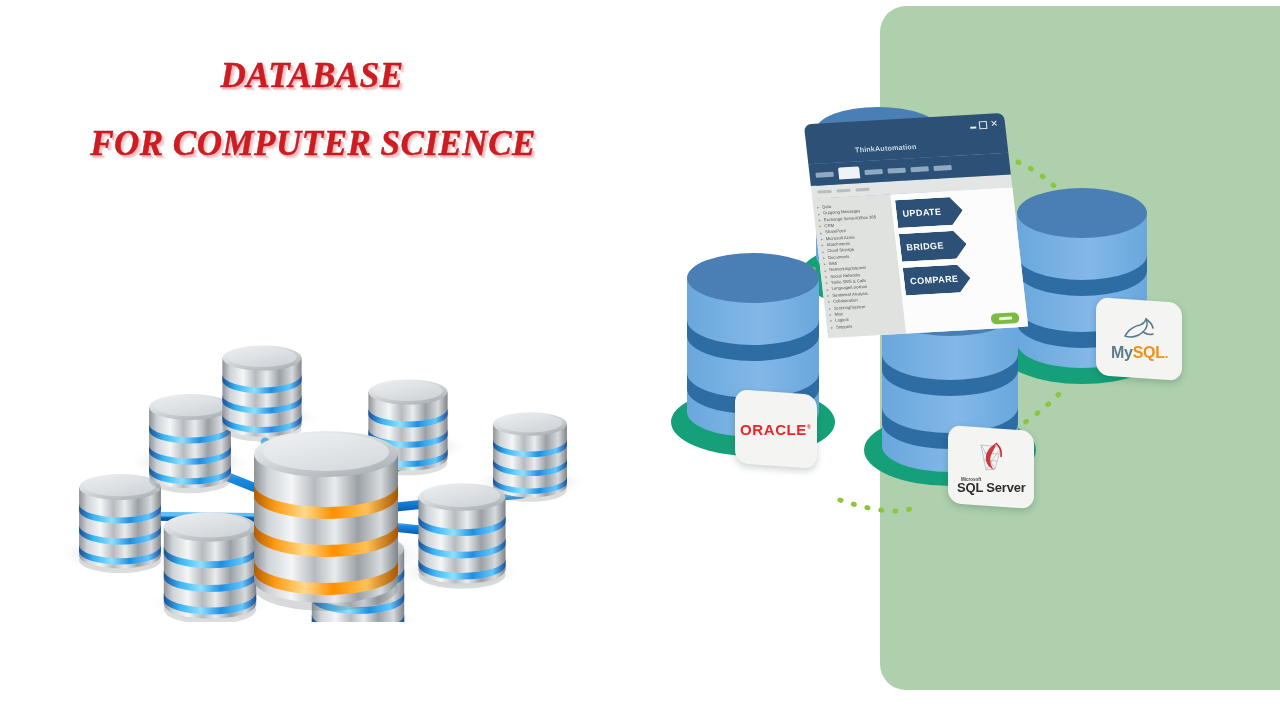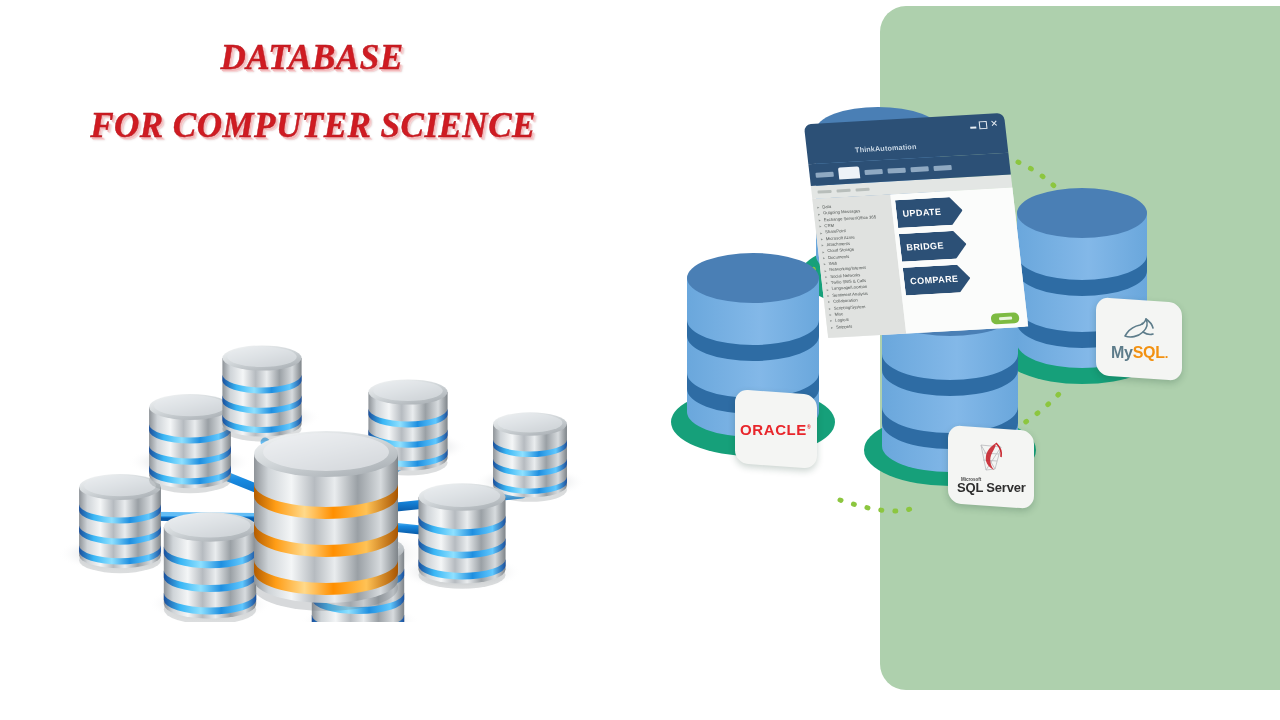--- a/index.html
+++ b/index.html
@@ -16,21 +16,21 @@
     width: 1280px;
     height: 720px;
     background: #ffffff;
     overflow: hidden;
   }
 
   
   .title-block {
     position: absolute;
     left: 0;
-    top: 40px;
+    top: 58px;
     width: 640px;
     text-align: center;
     pointer-events: none;
   }
   .title-line {
     font-family: "Liberation Serif", "DejaVu Serif", serif;
     font-style: italic;
     font-weight: bold;
     color: #cf1b22;
     letter-spacing: 0.5px;

